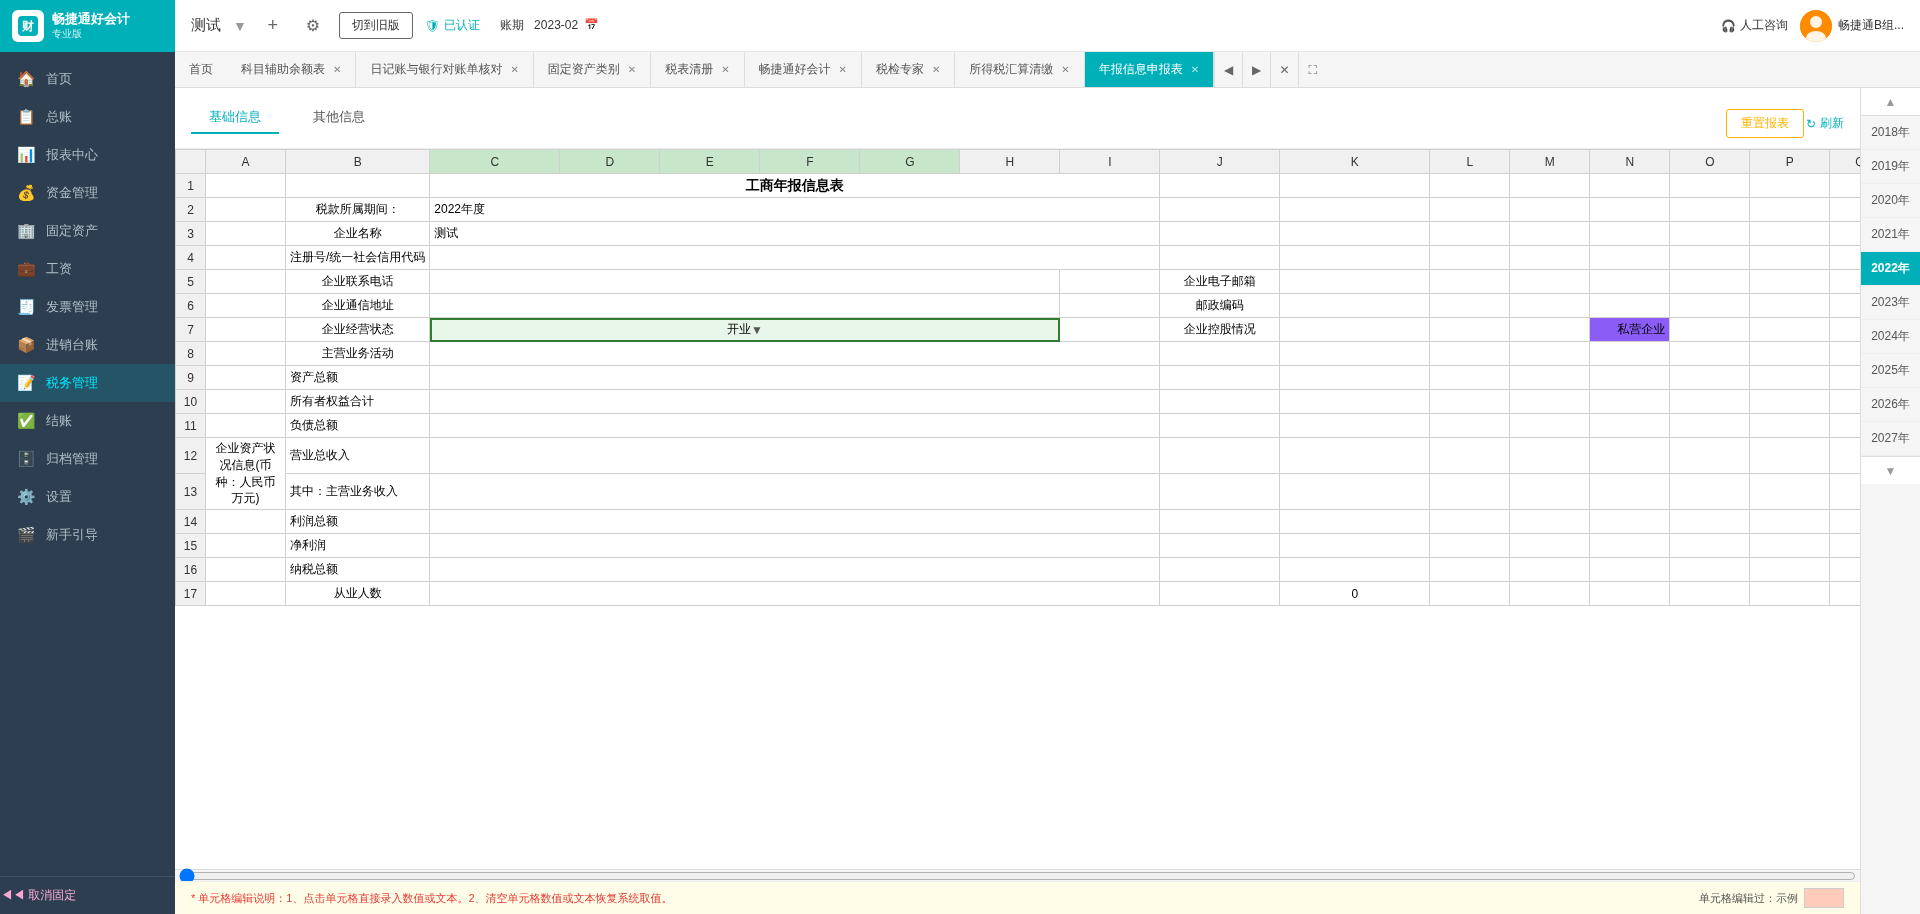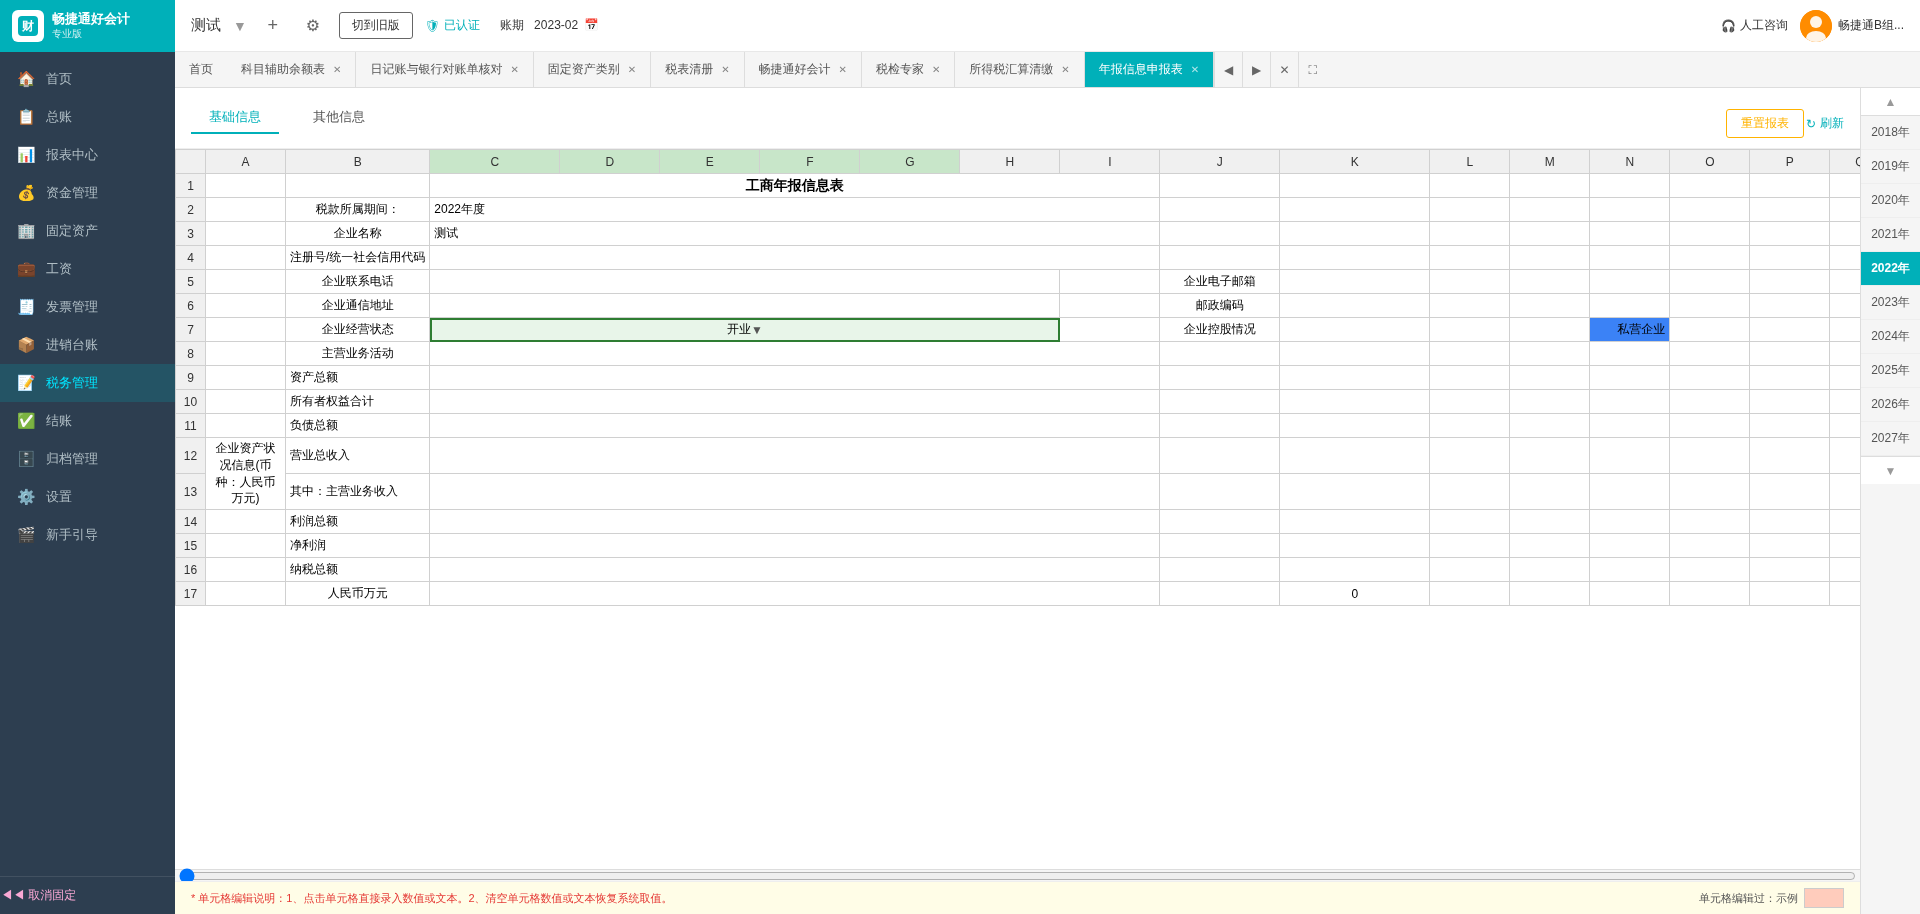--- a/index.html
+++ b/index.html
@@ -417,21 +417,21 @@
                     <div class="dropdown-cell">
                       <span>开业</span>
                       <span class="dropdown-arrow">▼</span>
                     </div>
                   </td>
                   <td class="col-I" style="background:white;"></td>
                   <td class="col-J cell-center" style="background:white;">企业控股情况</td>
                   <td class="col-K" style="background:white;"></td>
                   <td class="col-L" style="background:white;"></td>
                   <td class="col-M" style="background:white;"></td>
-                  <td class="col-N cell-right" style="background:#3b82f6;font-family:Liberation Serif, serif;">私营企业</td>
+                  <td class="col-N cell-right" style="background:#8b5cf6;font-family:Liberation Serif, serif;">私营企业</td>
                   <td class="col-O" style="background:white;"></td>
                   <td class="col-P" style="background:white;"></td>
                   <td class="col-Q" style="background:white;"></td>
                 </tr>
 
                 <tr>
                   <td class="row-header">8</td>
                   <td class="col-A"></td>
                   <td class="col-B cell-center">主营业务活动</td>
                   <td colspan="7" style="background:white;"></td>
@@ -560,21 +560,21 @@
                   <td class="col-M"></td>
                   <td class="col-N"></td>
                   <td class="col-O"></td>
                   <td class="col-P"></td>
                   <td class="col-Q"></td>
                 </tr>
 
                 <tr>
                   <td class="row-header">17</td>
                   <td class="col-A"></td>
-                  <td class="col-B cell-center">人民币万元</td>
+                  <td class="col-B cell-center">从业人数</td>
                   <td colspan="7" style="background:white;"></td>
                   <td class="col-J"></td>
                   <td class="col-K cell-center">0</td>
                   <td class="col-L"></td>
                   <td class="col-M"></td>
                   <td class="col-N"></td>
                   <td class="col-O"></td>
                   <td class="col-P"></td>
                   <td class="col-Q"></td>
                 </tr>

